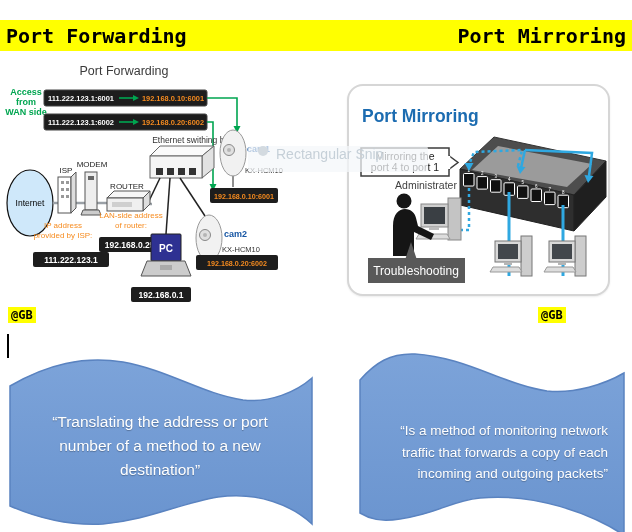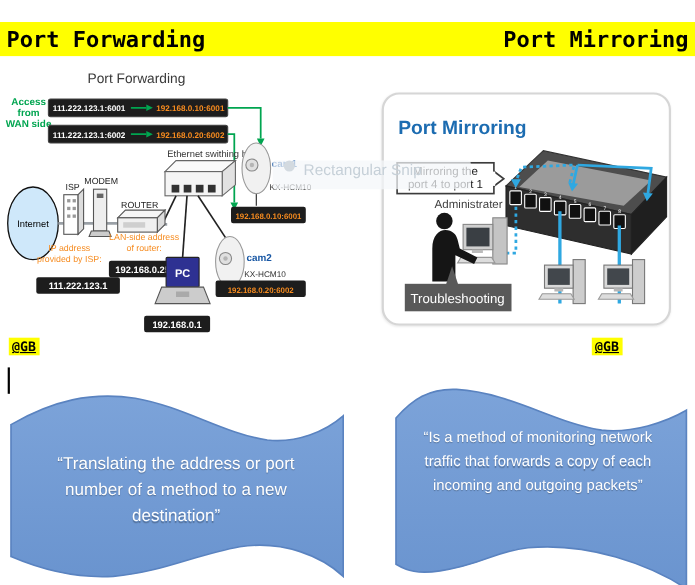--- a/index.html
+++ b/index.html
@@ -14,29 +14,29 @@
   .card{position:absolute;left:347px;top:64px;width:263px;height:212px;background:#fff;
         border:2px solid #d6d6d6;border-radius:16px;box-sizing:border-box;box-shadow:0 1px 2px rgba(0,0,0,.08);}
   .card svg{position:absolute;left:0;top:0;}
   
   .wmark{position:absolute;left:248px;top:126px;width:180px;height:26px;border-radius:3px;
          background:rgba(244,247,250,.72);display:flex;align-items:flex-start;z-index:6;pointer-events:none;}
   .wmark .dot{width:10px;height:10px;border-radius:50%;background:#d3dae0;margin:0 8px 0 10px;}
   .wmark .wtxt{font-size:14px;color:#c6d0d8;}
   
   .gb{position:absolute;background:#ffff00;color:#000;font-family:"DejaVu Sans Mono",monospace;
-      font-weight:bold;font-size:12px;padding:1px 3px;line-height:14px;text-decoration:underline;}
+      font-weight:bold;font-size:12px;padding:1px 3px;line-height:14px;}
   .gb.l{left:8px;top:287px;} .gb.r{left:538px;top:287px;}
   .cursor{position:absolute;left:7px;top:314px;width:2px;height:24px;background:#000;}
   
   .wave{position:absolute;}
   .wave.l{left:8px;top:336px;} .wave.r{left:345px;top:331px;}
   .quote{position:absolute;color:#fff;text-align:center;text-shadow:0 1px 1px rgba(0,0,0,.28);z-index:3;}
   .quote.l{left:28px;top:390px;width:264px;font-size:15.5px;line-height:1.55;}
-  .quote.r{left:370px;top:367px;width:238px;font-size:13.5px;line-height:1.6;}
+  .quote.r{left:370px;top:400px;width:238px;font-size:13.5px;line-height:1.6;text-align:right;}
   text{font-family:"Liberation Sans",sans-serif;}
 </style>
 </head>
 <body>
 
 <div id="stage">
 
   <div class="hdr">
     <span>Port Forwarding</span>
     <span>Port Mirroring</span>

